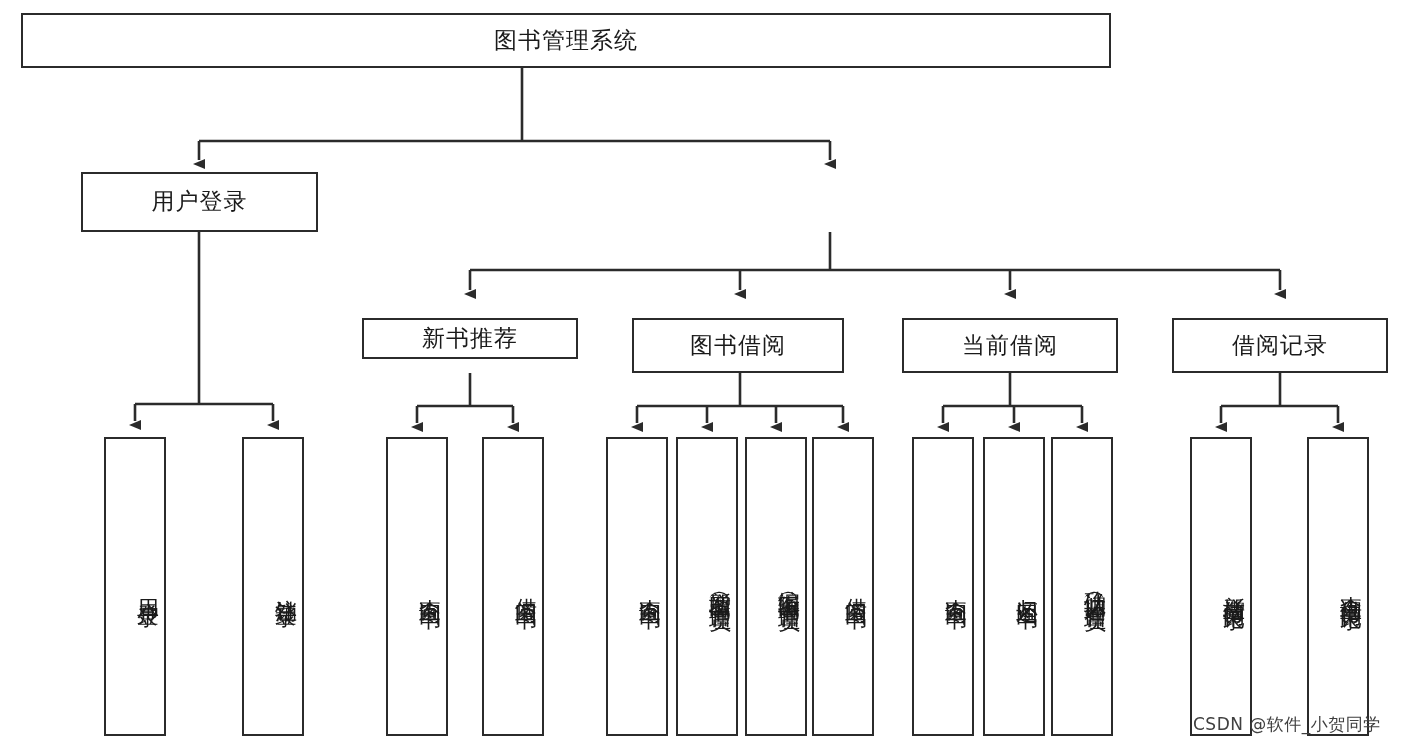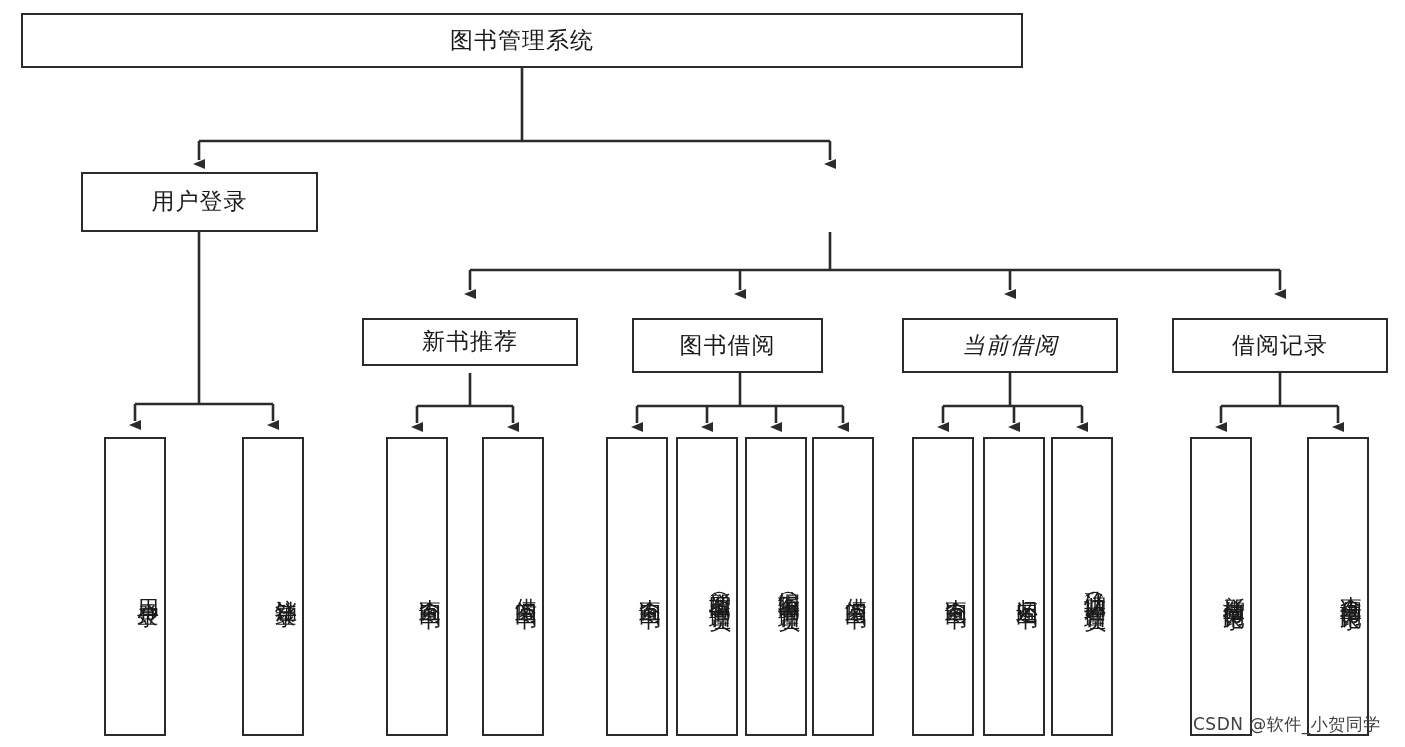--- a/index.html
+++ b/index.html
@@ -117,35 +117,35 @@
       <path d="M 1014 406 L 1014 423" marker-end="url(#arrow)"></path>
       <path d="M 1082 406 L 1082 423" marker-end="url(#arrow)"></path>
 
       <path d="M 1280 373 L 1280 406"></path>
       <path d="M 1221 406 L 1338 406"></path>
       <path d="M 1221 406 L 1221 423" marker-end="url(#arrow)"></path>
       <path d="M 1338 406 L 1338 423" marker-end="url(#arrow)"></path>
     </g>
   </svg>
 
-  <div class="node horiz" style="left:21px; top:13px; width:1002px; height:55px;">
+  <div class="node horiz" style="left:21px; top:13px; width:1090px; height:55px;">
     <span>图书管理系统</span>
   </div>
 
   <div class="node horiz" style="left:81px; top:172px; width:237px; height:60px;">
     <span>用户登录</span>
   </div>
 
-  <div class="node horiz" style="left:362px; top:318px; width:216px; height:48px;text-align:right;">
+  <div class="node horiz" style="left:362px; top:318px; width:216px; height:41px;text-align:right;">
     <span>新书推荐</span>
   </div>
-  <div class="node horiz" style="left:632px; top:318px; width:191px; height:55px;">
+  <div class="node horiz" style="left:632px; top:318px; width:212px; height:55px;">
     <span>图书借阅</span>
   </div>
-  <div class="node horiz" style="left:902px; top:318px; width:216px; height:55px;font-style:italic;">
+  <div class="node horiz" style="left:902px; top:318px; width:216px; height:55px;">
     <span>当前借阅</span>
   </div>
   <div class="node horiz" style="left:1172px; top:318px; width:216px; height:55px;align-items:center;">
     <span>借阅记录</span>
   </div>
 
   <div class="node vert" style="left:104px; top:437px; width:62px; height:299px;">
     <span class="vtext">用户登录</span>
   </div>
   <div class="node vert" style="left:242px; top:437px; width:62px; height:299px;">

